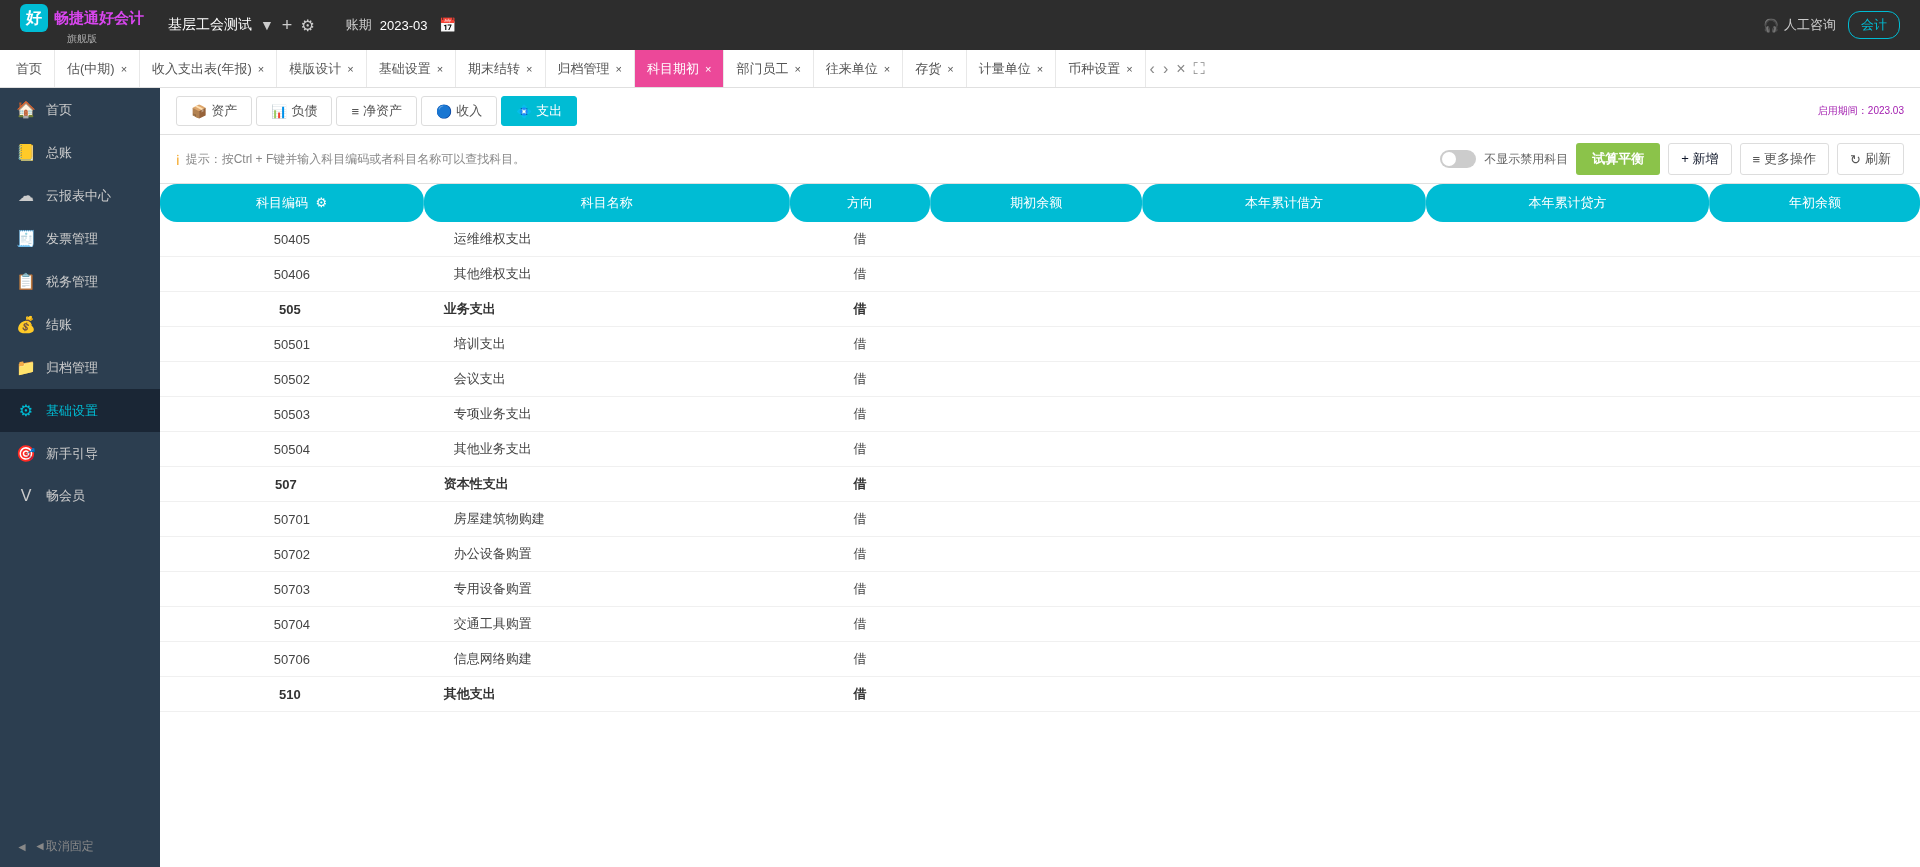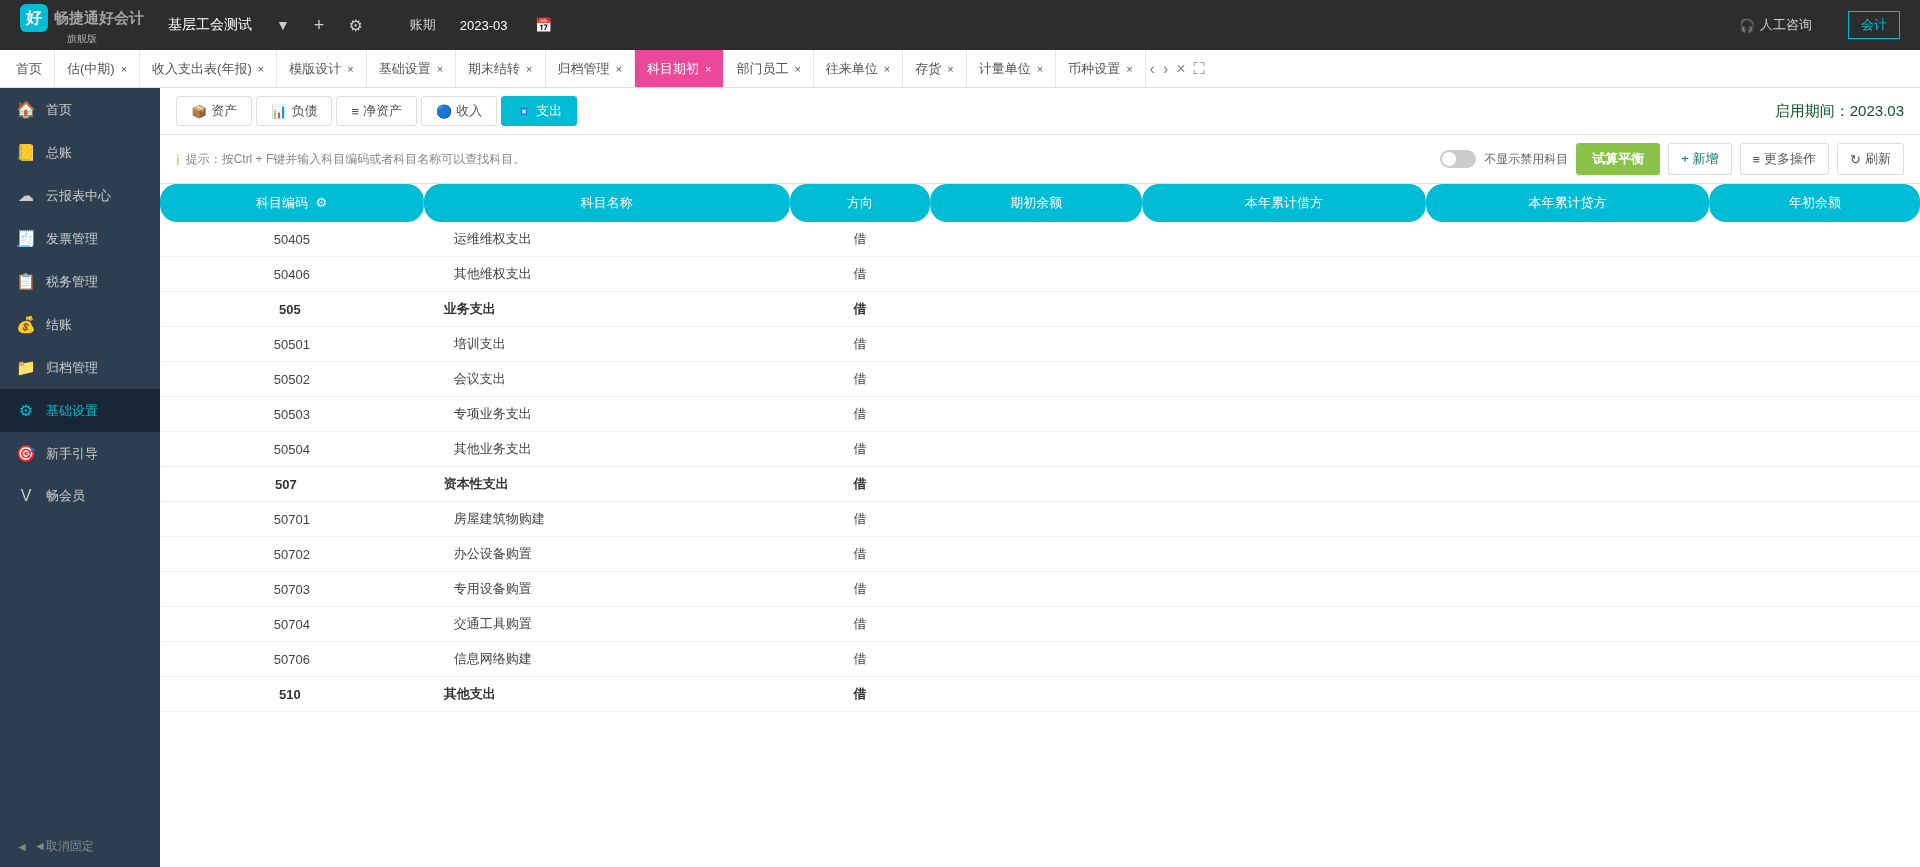--- a/index.html
+++ b/index.html
@@ -10,33 +10,33 @@
       display: flex; align-items: center;
       background: #2d2d2d; height: 50px; padding: 0 12px;
       color: #fff;
     }
     .logo-area {
       display: flex; flex-direction: column; align-items: center; justify-content: center;
       width: 140px; min-width: 140px;
     }
     .logo-top { display: flex; align-items: center; gap: 6px; }
     .logo-icon { width: 28px; height: 28px; background: #00bcd4; border-radius: 6px; display: flex; align-items: center; justify-content: center; font-size: 16px; color: #fff; font-weight: bold; }
-    .logo-text { font-size: 15px; color: #a3a3a3; font-weight: bold; }
+    .logo-text { font-size: 15px; color: #d946ef; font-weight: bold; }
     .logo-sub { font-size: 10px; color: #aaa; }
-    .header-middle { flex: 1; display: flex; align-items: center; gap: 24px; padding-left: 16px; }
+    .header-middle { flex: 1; display: flex; align-items: center; gap: 8px; padding-left: 16px; }
     .company-name { color: #fff; font-size: 14px; }
     .dropdown-btn { background: none; border: none; color: #ccc; cursor: pointer; font-size: 14px; }
     .add-btn { background: none; border: none; color: #ccc; cursor: pointer; font-size: 18px; line-height: 1; }
     .settings-btn { background: none; border: none; color: #ccc; cursor: pointer; font-size: 16px; }
     .period-label { color: #ccc; font-size: 13px; margin-left: 23px; }
     .period-value { color: #fff; font-size: 13px; }
     .period-icon { color: #00bcd4; font-size: 14px; margin-left: 4px; }
     .header-right { display: flex; align-items: center; gap: 12px; padding-right: 8px; }
     .support-btn { display: flex; align-items: center; gap: 4px; color: #ccc; cursor: pointer; font-size: 13px; }
-    .account-btn { border: 1px solid #00bcd4; color: #00bcd4; background: none; padding: 4px 12px; border-radius: 0; cursor: pointer; font-size: 13px; margin-left: 24px; }
+    .account-btn { border: 1px solid #00bcd4; color: #00bcd4; background: none; padding: 4px 12px; border-radius: 12px; cursor: pointer; font-size: 13px; }
 
     
     .tab-bar {
       display: flex; align-items: center;
       background: #fff; height: 38px; border-bottom: 1px solid #e0e0e0;
       padding: 0 4px; overflow: hidden;
     }
     .tab-item {
       display: flex; align-items: center; gap: 4px;
       padding: 0 12px; height: 38px; cursor: pointer;
@@ -70,21 +70,21 @@
       display: flex; align-items: center; background: #fff;
       padding: 8px 16px; border-bottom: 1px solid #e0e0e0; gap: 4px;
     }
     .sub-tab {
       display: flex; align-items: center; gap: 4px;
       padding: 5px 14px; border: 1px solid #ddd; border-radius: 3px;
       cursor: pointer; font-size: 13px; color: #555; background: #fff;
     }
     .sub-tab.active { background: #00bcd4; color: #fff; border-color: #00bcd4; }
     .sub-tab .tab-icon { font-size: 13px; }
-    .period-display { margin-left: auto; color: #14532d; font-size: 15px; }
+    .period-display { margin-left: auto; color: #a21caf; font-size: 10px; }
 
     
     .toolbar {
       display: flex; align-items: center; background: #fff;
       padding: 8px 16px; border-bottom: 1px solid #e0e0e0; gap: 8px;
     }
     .hint-box { display: flex; align-items: center; gap: 6px; color: #888; font-size: 12px; flex: 1; }
     .hint-icon { color: #f5a623; font-size: 14px; }
     .toggle-area { display: flex; align-items: center; gap: 8px; color: #666; font-size: 12px; }
     .toggle-switch {
@@ -96,21 +96,21 @@
       background: #fff; border-radius: 50%; top: 2px; left: 2px;
       transition: left 0.2s;
     }
     .balance-btn {
       background: #8bc34a; color: #fff; border: none; padding: 7px 16px;
       border-radius: 3px; cursor: pointer; font-size: 13px; font-weight: bold;
     }
     .add-new-btn {
       display: flex; align-items: center; gap: 4px;
       background: none; border: 1px solid #ddd; padding: 6px 12px;
-      border-radius: 3px; cursor: pointer; font-size: 13px; color: #0f766e;
+      border-radius: 3px; cursor: pointer; font-size: 13px; color: #0f172a;
     }
     .more-ops-btn {
       display: flex; align-items: center; gap: 4px;
       background: none; border: 1px solid #ddd; padding: 6px 12px;
       border-radius: 3px; cursor: pointer; font-size: 13px; color: #555;
     }
     .refresh-btn {
       display: flex; align-items: center; gap: 4px;
       background: none; border: 1px solid #ddd; padding: 6px 12px;
       border-radius: 3px; cursor: pointer; font-size: 13px; color: #555;

